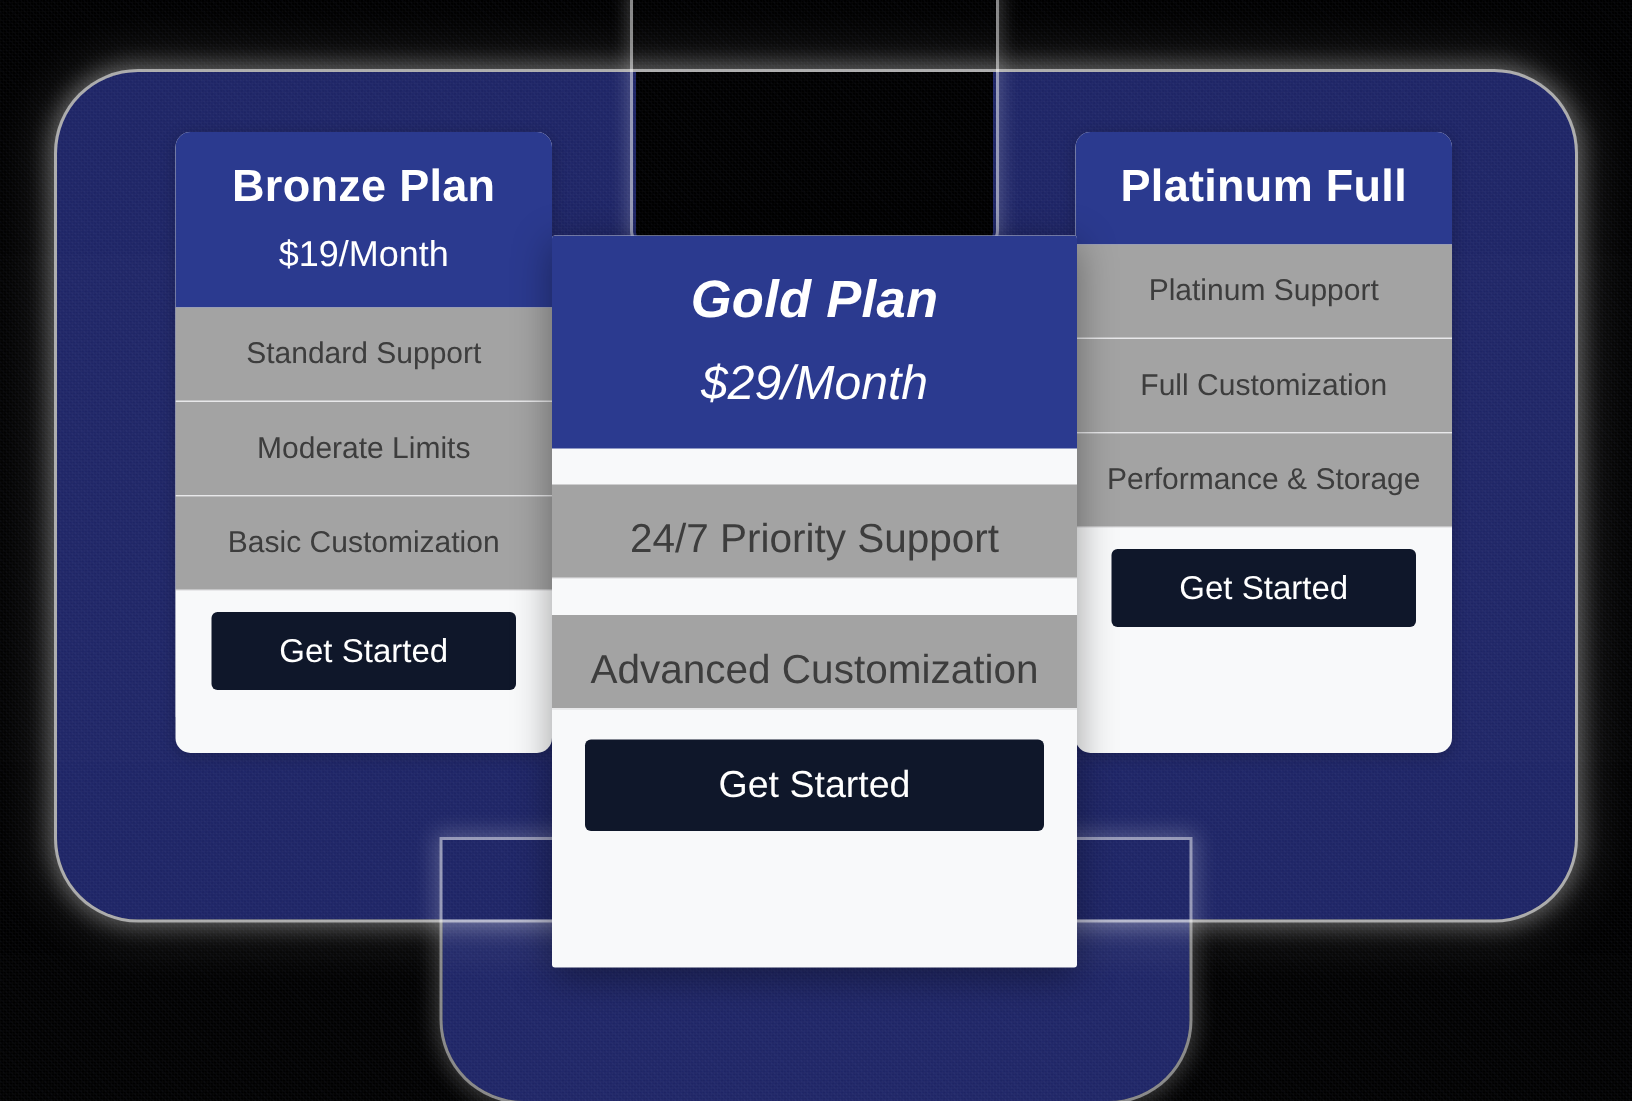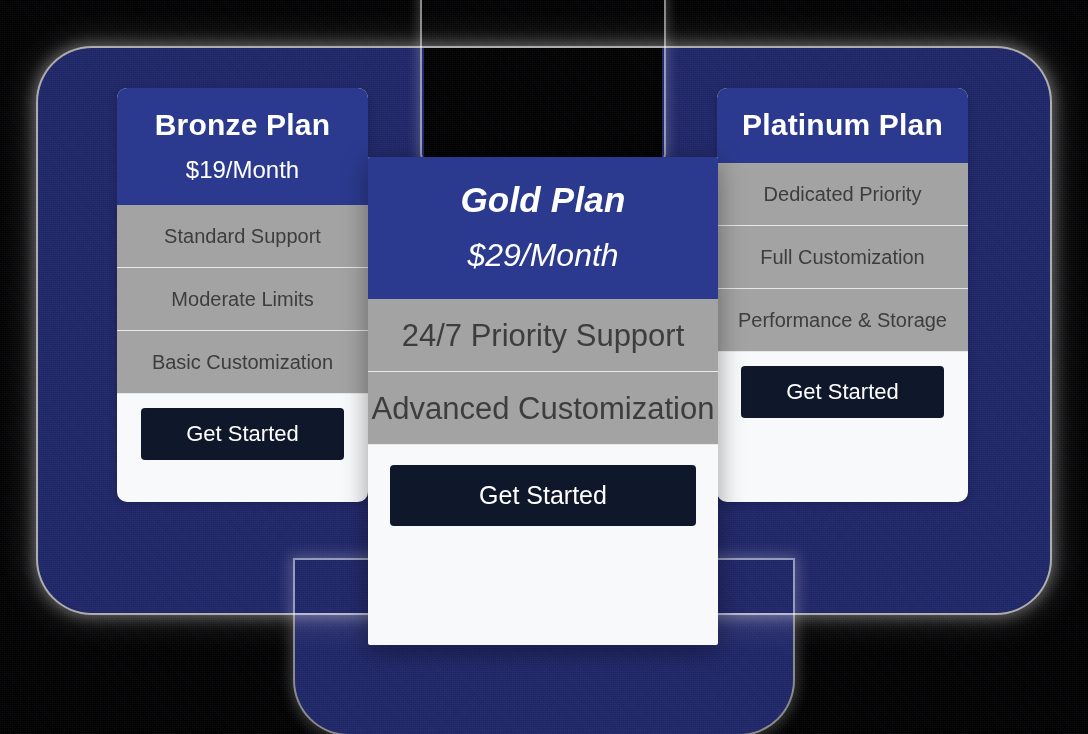--- a/index.html
+++ b/index.html
@@ -192,23 +192,24 @@
     background: #a3a3a3;
     border-bottom: 1px solid #e8e8ea;
     white-space: nowrap;
   }
   .card-side .feature-row {
     font-size: 20px;
     height: 63px;
     line-height: 63px;
   }
   .card-featured .feature-row {
-    font-size: 31px;
-    height: 73px;
+    font-size: 27px;
+    height: 63px;
     line-height: 73px;
+    margin-top: 24px;
   }
 
   .cta-wrap { background: #f8f9fa; }
   .card-side .cta-wrap     { padding: 14px 24px 18px; }
   .card-featured .cta-wrap { padding: 20px 22px 26px; }
 
   .cta-button {
     display: block;
     width: 100%;
     background: #0f172a;
@@ -255,24 +256,24 @@
       <li class="feature-row">Moderate Limits</li>
       <li class="feature-row">Basic Customization</li>
     </ul>
     <div class="cta-wrap">
       <button class="cta-button">Get Started</button>
     </div>
   </div>
 
   <div class="card card-side card-platinum">
     <div class="card-header">
-      <div class="plan-title">Platinum Plan</div>
+      <div class="plan-title">Platinum Full</div>
     </div>
     <ul class="features">
-      <li class="feature-row">Dedicated Priority</li>
+      <li class="feature-row">Platinum Support</li>
       <li class="feature-row">Full Customization</li>
       <li class="feature-row">Performance &amp; Storage</li>
     </ul>
     <div class="cta-wrap">
       <button class="cta-button">Get Started</button>
     </div>
   </div>
 
   <div class="card card-featured">
     <div class="card-header">

